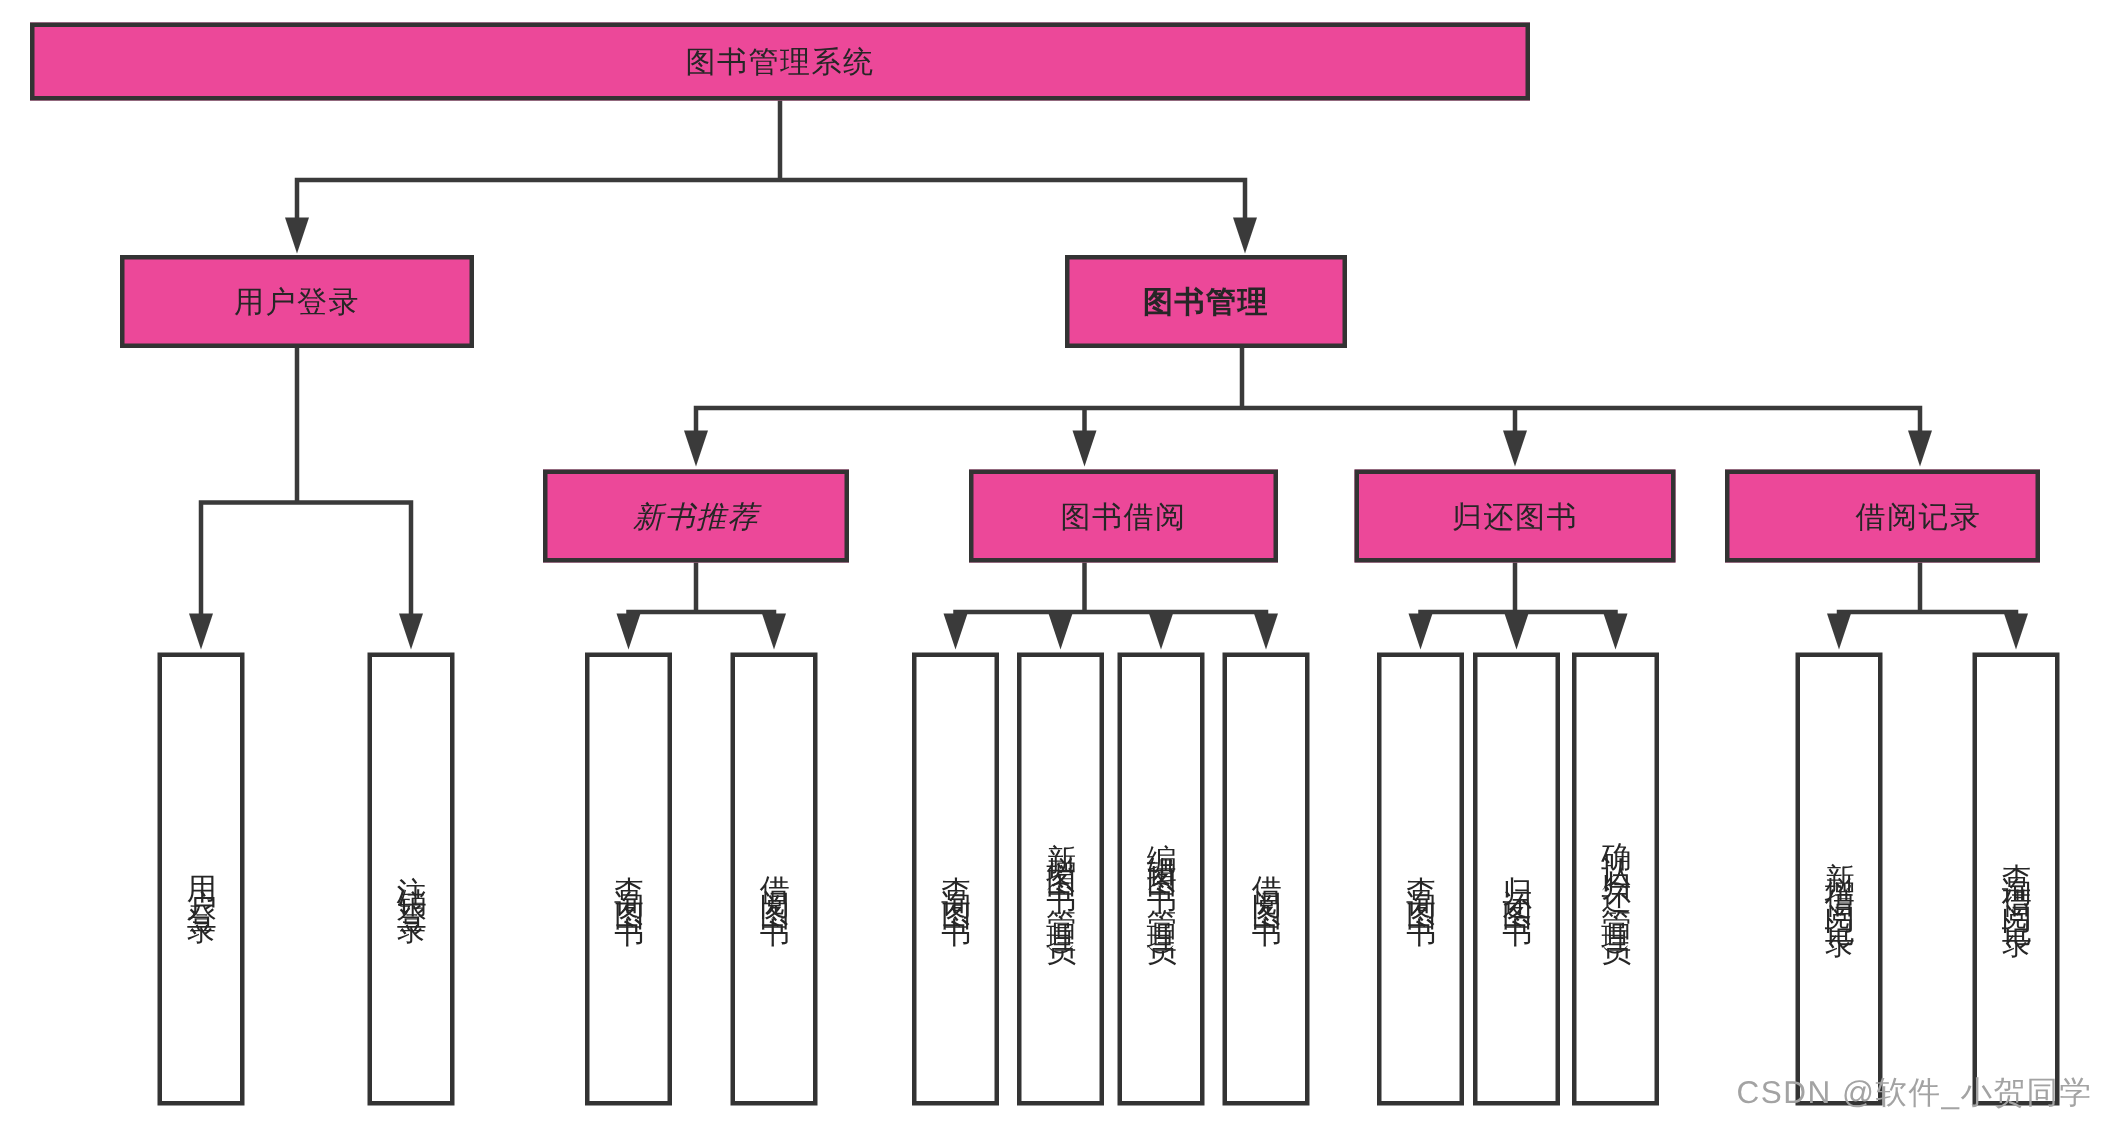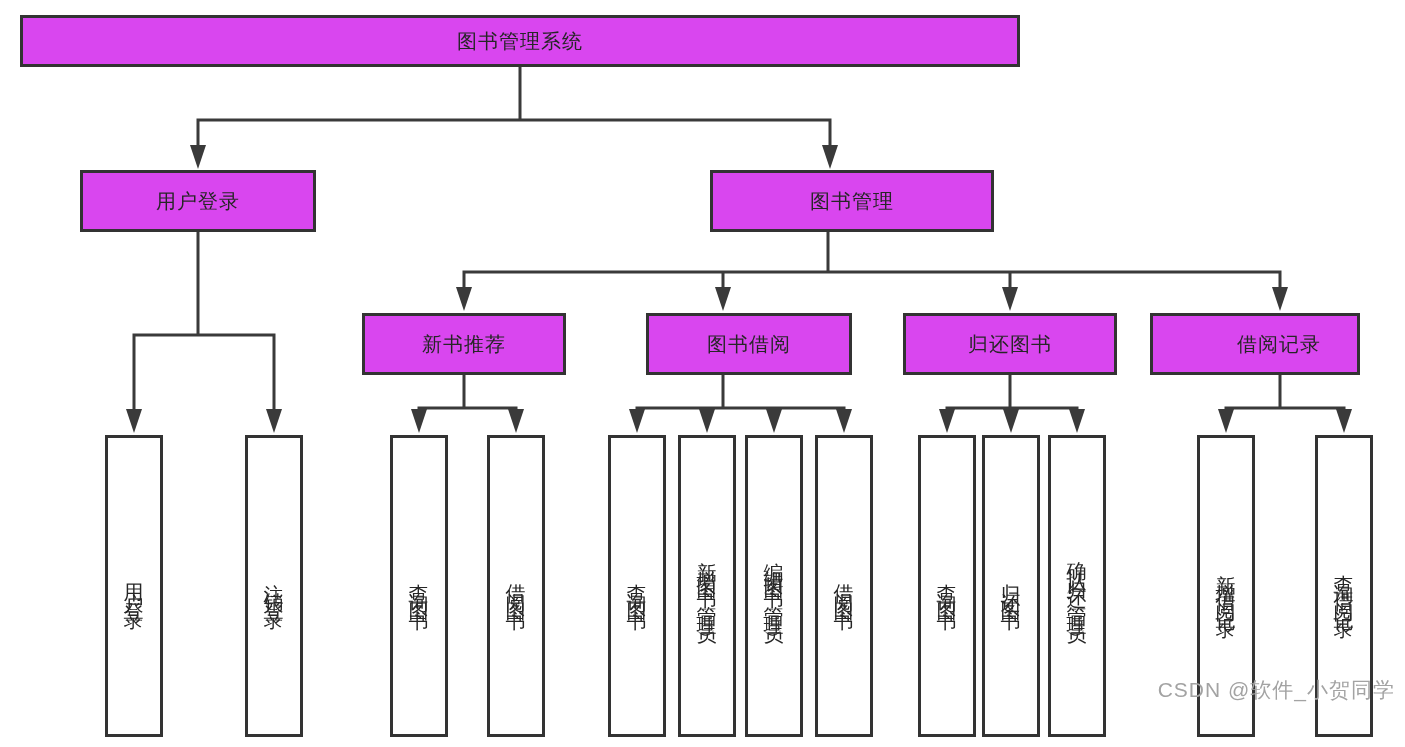--- a/index.html
+++ b/index.html
@@ -13,34 +13,34 @@
   }
   #connectors {
     position: absolute;
     left: 0; top: 0;
     width: 1405px; height: 747px;
   }
   .node {
     position: absolute;
     box-sizing: border-box;
     border: 3px solid #333333;
-    background: #d946ef;
+    background: #ec4899;
     color: #262626;
     display: flex;
     align-items: center;
     justify-content: center;
     font-size: 20px;
     letter-spacing: 1px;
   }
   .node-root   { left: 20px;  top: 15px;  width: 1000px; height: 52px; }
 
   .node-l2a    { left: 80px;  top: 170px; width: 236px; height: 62px; }
-  .node-l2b    { left: 710px; top: 170px; width: 284px; height: 62px; }
+  .node-l2b    { left: 710px; top: 170px; width: 188px; height: 62px; font-weight: bold; }
 
-  .node-l3a    { left: 362px;  top: 313px; width: 204px; height: 62px; }
+  .node-l3a    { left: 362px;  top: 313px; width: 204px; height: 62px; font-style: italic; }
   .node-l3b    { left: 646px;  top: 313px; width: 206px; height: 62px; }
   .node-l3c    { left: 903px;  top: 313px; width: 214px; height: 62px; }
   .node-l3d    { left: 1150px; top: 313px; width: 210px; height: 62px; padding-left: 48px; }
 
   .leaf {
     position: absolute;
     top: 435px;
     width: 58px;
     height: 302px;
     box-sizing: border-box;
@@ -69,21 +69,21 @@
   .leaf-8  { left: 815px;  }
   .leaf-9  { left: 918px;  }
   .leaf-10 { left: 982px;  }
   .leaf-11 { left: 1048px; }
   .leaf-12 { left: 1197px; }
   .leaf-13 { left: 1315px; }
 
   #watermark {
     position: absolute;
     right: 10px;
-    top: 676px;
+    top: 714px;
     font-size: 21px;
     color: #a3a3a3;
     letter-spacing: 1px;
     white-space: nowrap;
   }
 </style>
 </head>
 <body>
 
 <div id="canvas">

